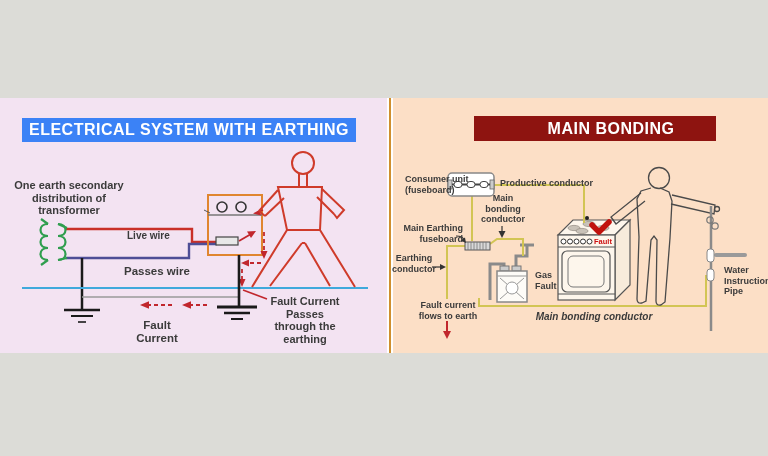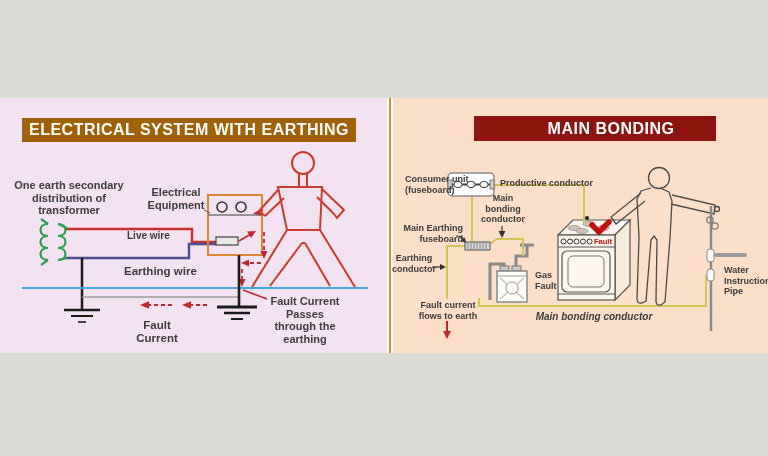--- a/index.html
+++ b/index.html
@@ -5,21 +5,21 @@
   html,body{margin:0;padding:0;background:#dcdcd7;}
   .stage{position:relative;width:768px;height:456px;background:#dcdcd7;overflow:hidden;
          font-family:"Liberation Sans",sans-serif;}
   .panel{position:absolute;top:98px;height:255px;}
   .panel-left{left:0;width:387px;background:#f3e3f2;}
   .panel-right{left:393px;width:375px;background:#fcdfc6;}
   .divider{position:absolute;top:98px;left:387px;width:6px;height:255px;
            background:linear-gradient(90deg,#ffffff 0 2px,#cf8f2e 2px 4px,#ffffff 4px 6px);}
   .banner{position:absolute;display:flex;align-items:center;justify-content:center;
           color:#ffffff;font-weight:bold;letter-spacing:.5px;}
-  .banner-left{left:22px;top:20px;width:334px;height:24px;background:#a16207;font-size:16px;}
+  .banner-left{left:22px;top:20px;width:334px;height:24px;background:#3b82f6;font-size:16px;}
   .banner-right{left:81px;top:18px;width:210px;height:25px;background:#8e1410;font-size:16px;padding-left:32px;}
   .lbl{position:absolute;font-weight:bold;color:#3b3b3b;white-space:pre-line;
        text-align:center;font-size:11px;line-height:12.5px;}
   .cx{transform:translateX(-50%);}
   .la{text-align:left;}
   .ra{text-align:right;}
   .sm{font-size:9px;line-height:10.5px;}
   .fault-red{color:#cc1111;font-size:7.5px;line-height:8px;}
   .ital{font-style:italic;font-size:10px;}
   svg{position:absolute;left:0;top:0;}
@@ -108,24 +108,22 @@
         <path d="M278,92 L259,113 M284,100 L265,118 M259,113 L265,118"></path>
         <path d="M322,91 L344,112 L337,120 L334,116 M317,99 L334,116"></path>
         <path d="M287,132 L252,189 M302,145 L270,188 M302,145 L305,145 M305,145 L330,188 M320,132 L355,189"></path>
       </g>
     </svg>
 
     <div class="banner banner-left">ELECTRICAL SYSTEM WITH EARTHING</div>
     <div class="lbl cx" style="left:69px;top:81px;">One earth secondary
 distribution of
 transformer</div>
-    <div class="lbl cx" style="left:176px;top:88px;">Electrical
-Equipment</div>
     <div class="lbl la" style="left:127px;top:132px;font-size:10px;">Live wire</div>
-    <div class="lbl la" style="left:124px;top:167px;font-size:11.5px;">Earthing wire</div>
+    <div class="lbl la" style="left:124px;top:167px;font-size:11.5px;">Passes wire</div>
     <div class="lbl cx" style="left:157px;top:221px;font-size:11.5px;line-height:13px;">Fault
 Current</div>
     <div class="lbl cx" style="left:305px;top:197px;">Fault Current
 Passes through the
 earthing</div>
   </div>
 
   <div class="divider"></div>
 
   <div class="panel panel-right">

